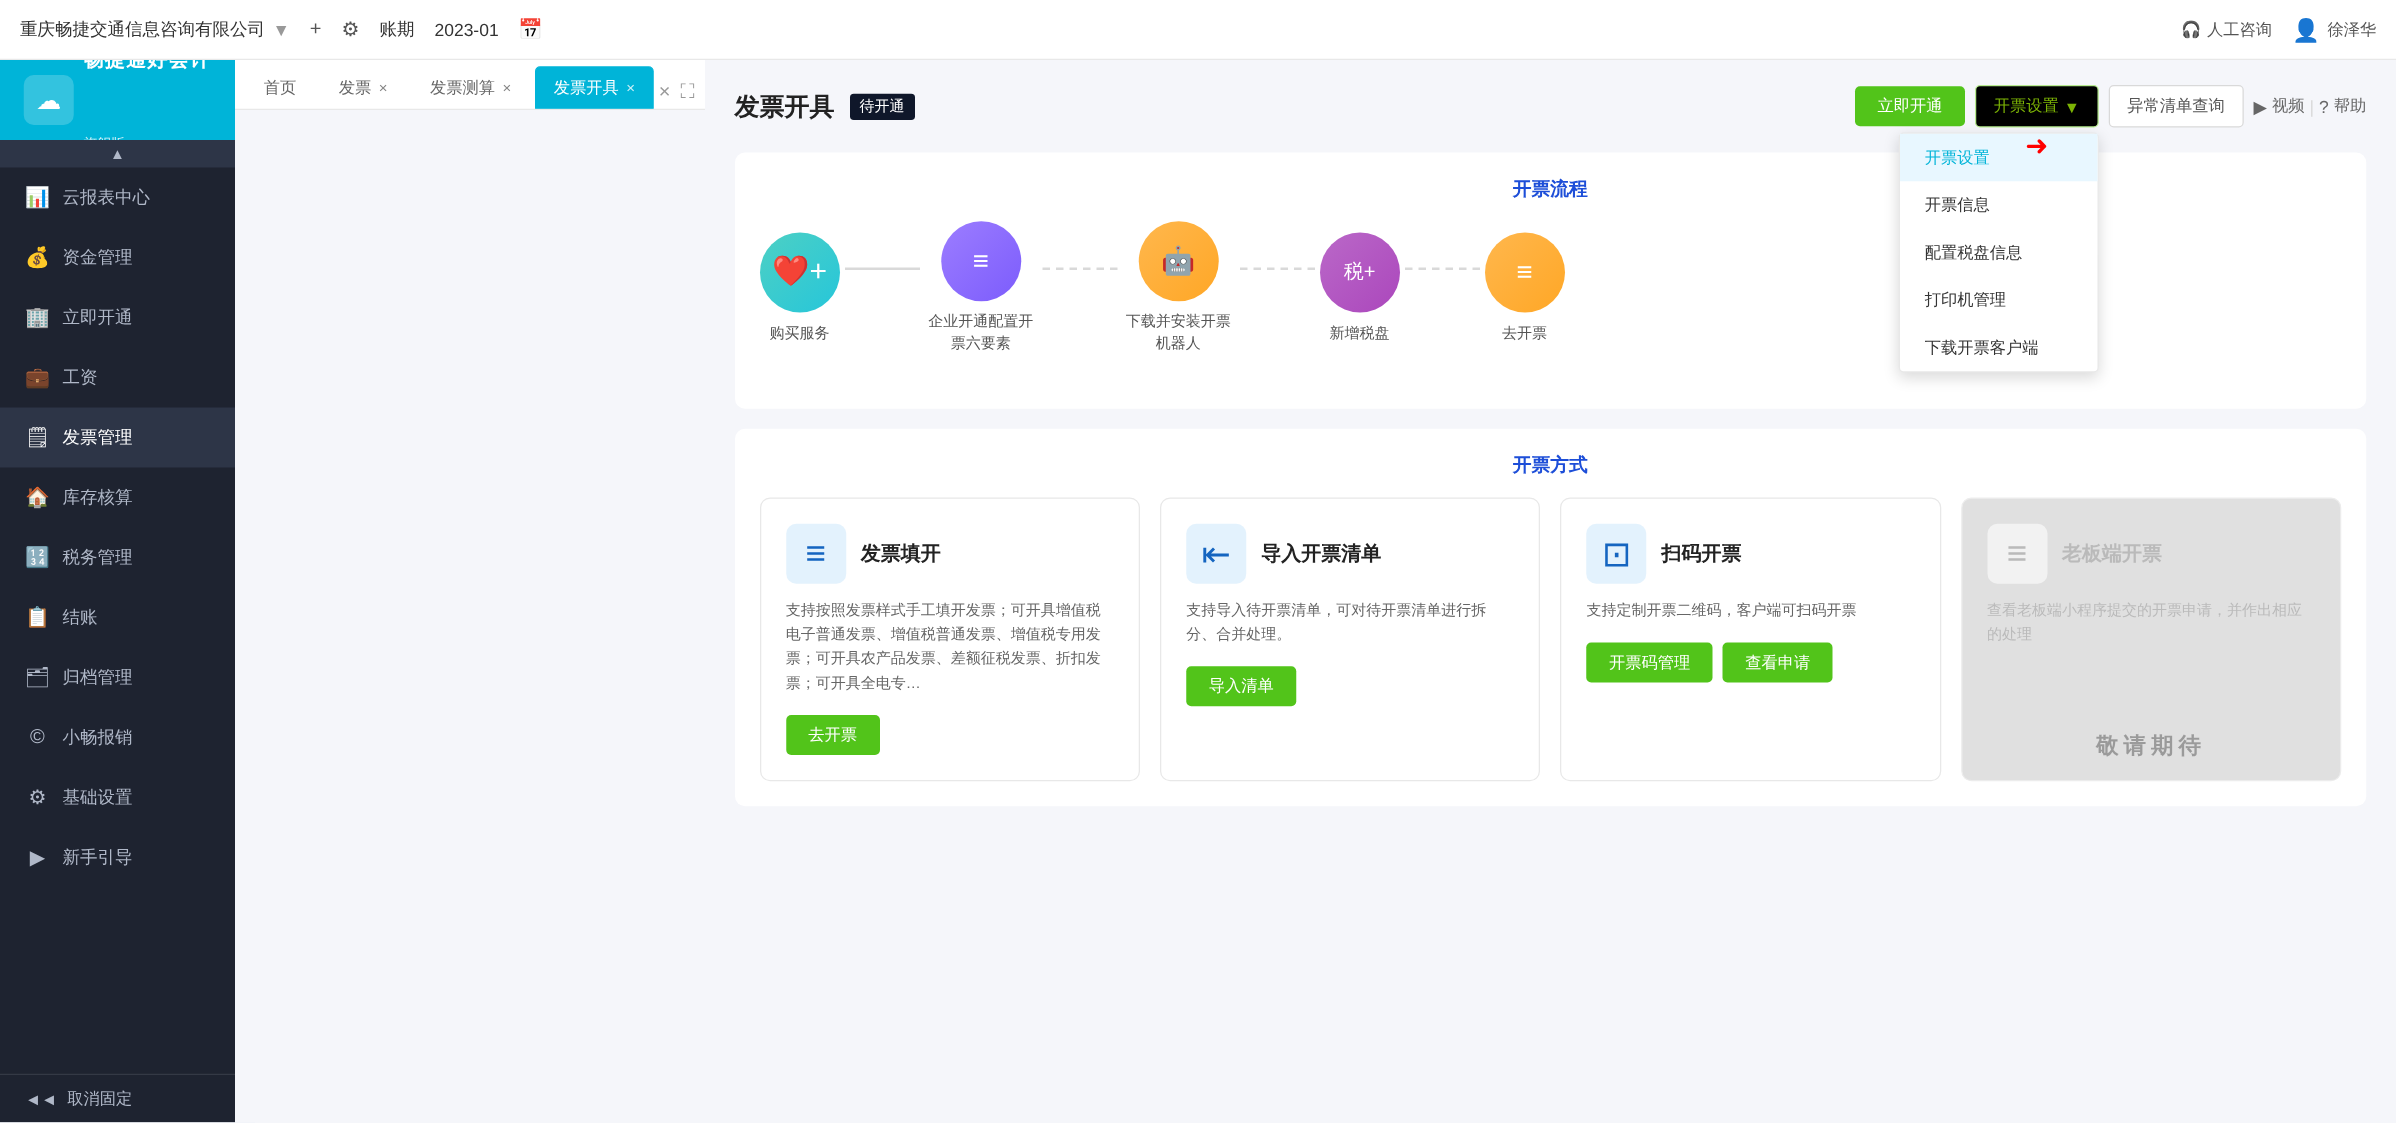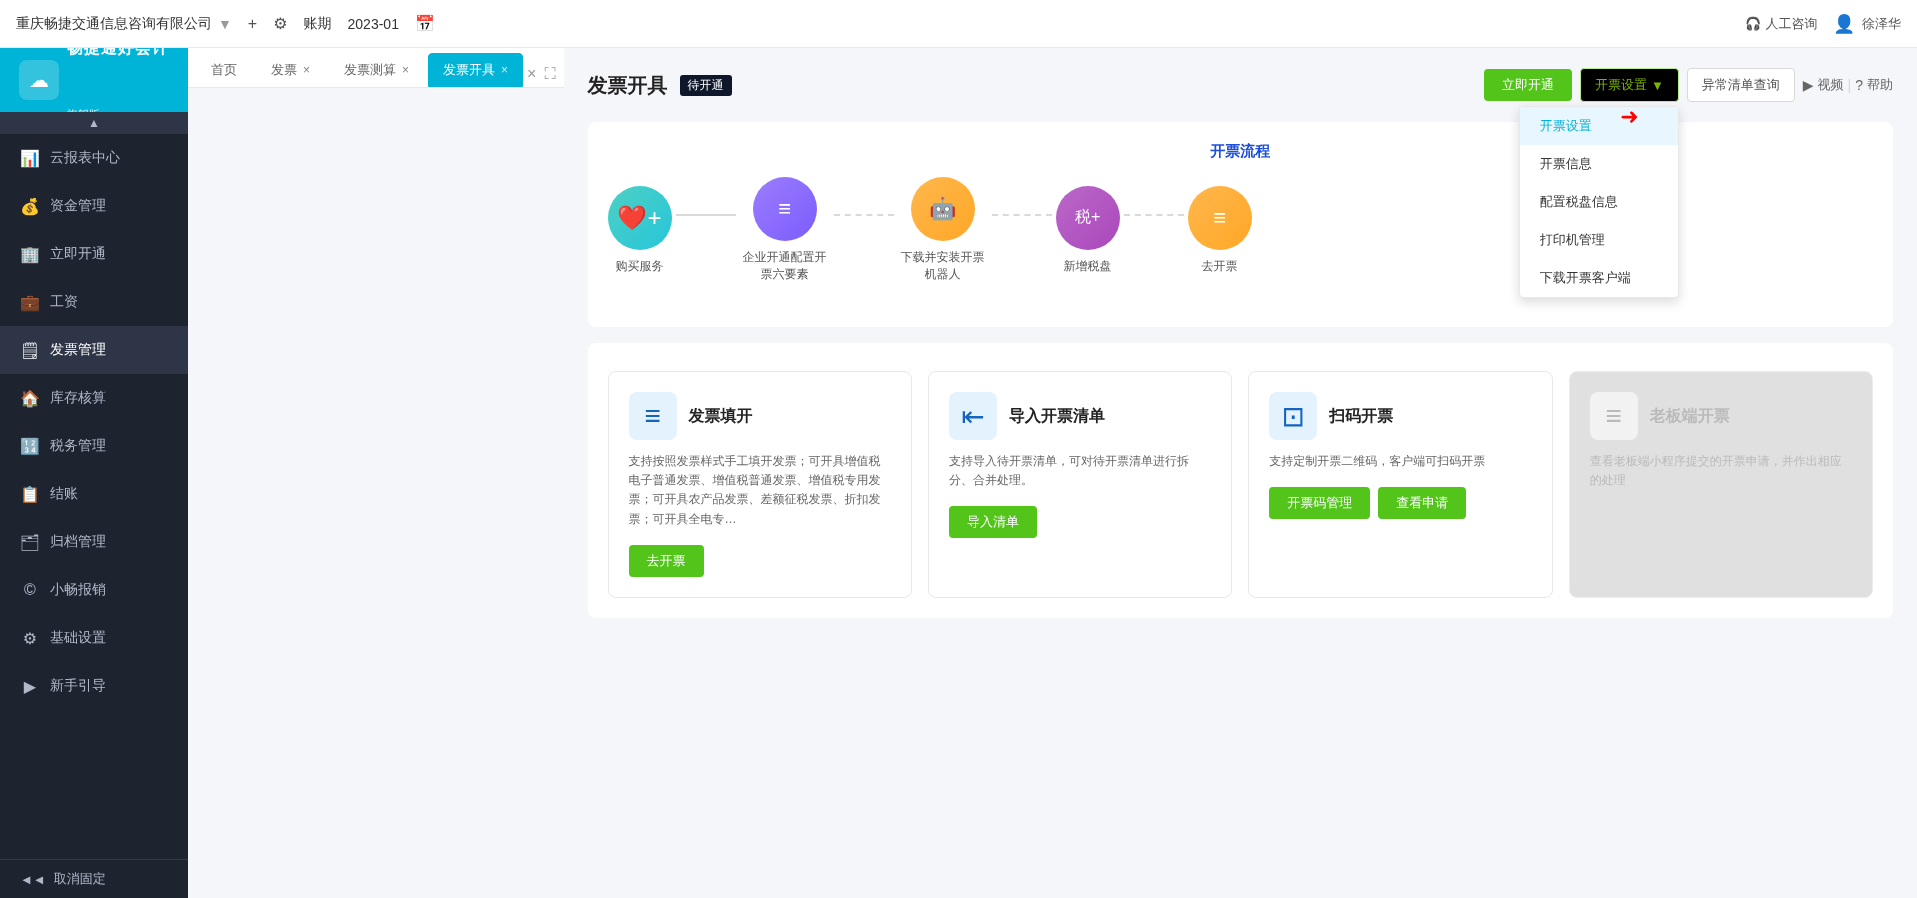--- a/index.html
+++ b/index.html
@@ -284,20 +284,21 @@
             <div class="flow-connector-dotted"></div>
 
             <div class="flow-step">
               <div class="flow-step-icon step5-icon" style="background:linear-gradient(135deg,#ffb74d,#ffa726); color:white; font-size:22px;">≡</div>
               <span class="flow-step-label">去开票</span>
             </div>
           </div>
         </div>
 
         <div class="page-section">
+          <div class="section-title">开票方式</div>
           <div class="invoice-methods">
 
             <div class="method-card">
               <div class="method-header">
                 <div class="method-icon" style="background:#e3f2fd; color:#1565c0; font-size:28px;">≡</div>
                 <span class="method-title">发票填开</span>
               </div>
               <div class="method-desc">支持按照发票样式手工填开发票；可开具增值税电子普通发票、增值税普通发票、增值税专用发票；可开具农产品发票、差额征税发票、折扣发票；可开具全电专…</div>
               <button class="method-btn">去开票</button>
             </div>
@@ -322,20 +323,21 @@
                 <button class="method-btn">查看申请</button>
               </div>
             </div>
 
             <div class="method-card disabled" style="position:relative; background:#d9d9d9;">
               <div class="method-header">
                 <div class="method-icon" style="background:#f0f0f0; color:#aaa; font-size:28px;">≡</div>
                 <span class="method-title" style="color:#aaa;">老板端开票</span>
               </div>
               <div class="method-desc" style="color:#aaa;">查看老板端小程序提交的开票申请，并作出相应的处理</div>
+              <div class="overlay-text">敬请期待</div>
             </div>
 
           </div>
         </div>
 
       </div>
     </div>
   </div>
 </div>
 

